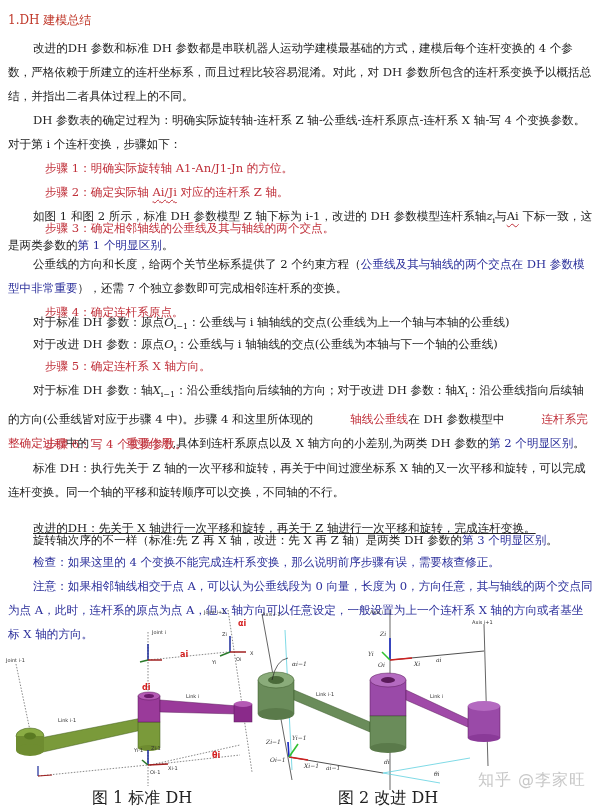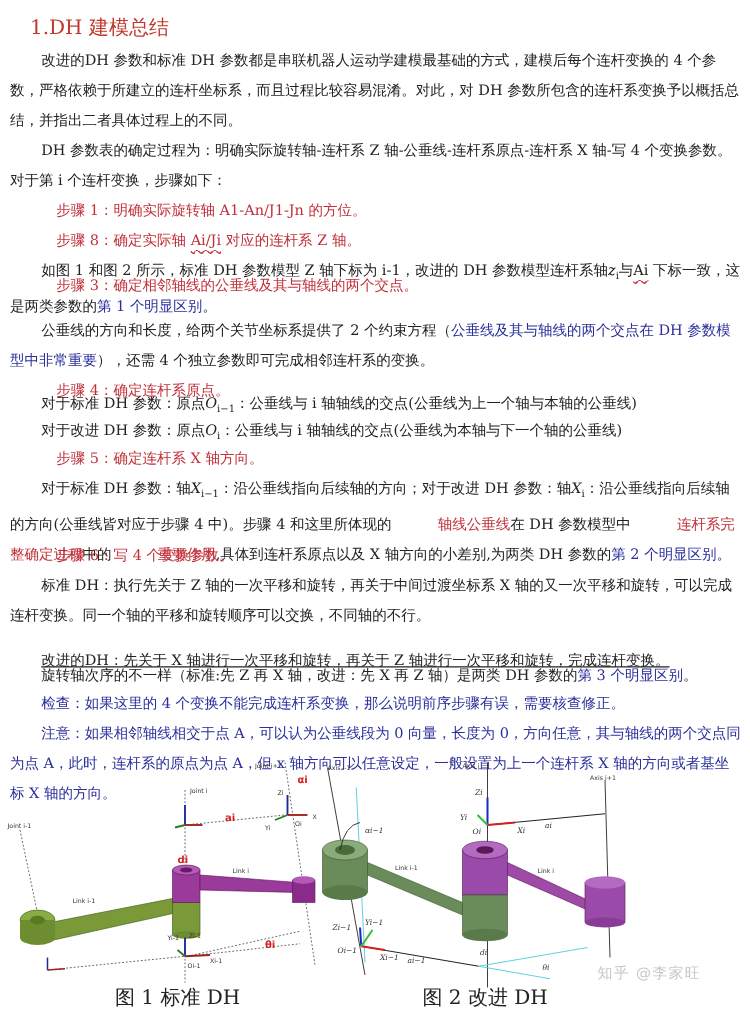--- a/index.html
+++ b/index.html
@@ -1,55 +1,55 @@
 <!DOCTYPE html>
 <html><head>
 <meta charset="utf-8">
 <style>
   html, body { margin:0; padding:0; background:#ffffff; }
   body { width:600px; height:808px; overflow:hidden; position:relative;
          font-family:"DejaVu Serif","Liberation Serif",serif; color:#222; }
   .doc { position:absolute; left:0; top:0; width:600px; }
-  .heading { position:absolute; left:8px; top:12px; font-size:16px; color:#c0392b;margin-left:16px; }
+  .heading { position:absolute; left:8px; top:12px; font-size:12px; color:#c0392b; }
   .para { position:absolute; left:8px; width:585px; font-size:11.6px; line-height:24px; color:#222; }
   .indent { text-indent:25px; }
   .red { color:#c0303a;margin-left:37px; }
   .blue { color:#2b2f9a; }
   .wavy { text-decoration: underline wavy #c0303a; text-decoration-thickness:1px; text-underline-offset:3px; }
   .math { font-style:italic; }
   sub { font-size:8px; }
   .figure { position:absolute; top:600px; left:0; width:600px; height:208px; }
   .caption { position:absolute; font-size:16px; color:#222; top:788px; }
-  .watermark { position:absolute; left:478px; top:770px; font-size:12px; color:#c8c8c8; font-family:"DejaVu Sans",sans-serif; letter-spacing:1px; }
+  .watermark { position:absolute; left:478px; top:770px; font-size:16px; color:#c8c8c8; font-family:"DejaVu Sans",sans-serif; letter-spacing:1px; }
   .lbl { font-family:"DejaVu Sans",sans-serif; font-size:5px; fill:#333; }
   .lblm { font-family:"DejaVu Serif",serif; font-size:6px; fill:#333; font-style:italic; }
   .red-lbl { font-family:"DejaVu Sans",sans-serif; font-size:8px; fill:#d42020; font-weight:bold; }
 </style>
 </head>
 <body>
 
 <div class="doc">
   <div class="heading">1.DH 建模总结</div>
 
   <div class="para indent" style="top:36px;">改进的DH 参数和标准 DH 参数都是串联机器人运动学建模最基础的方式，建模后每个连杆变换的 4 个参数，严格依赖于所建立的连杆坐标系，而且过程比较容易混淆。对此，对 DH 参数所包含的连杆系变换予以概括总结，并指出二者具体过程上的不同。</div>
   <div class="para indent" style="top:108px;">DH 参数表的确定过程为：明确实际旋转轴-连杆系 Z 轴-公垂线-连杆系原点-连杆系 X 轴-写 4 个变换参数。对于第 i 个连杆变换，步骤如下：</div>
 
   <div class="para red" style="top:156px;">步骤 1：明确实际旋转轴 A1-An/J1-Jn 的方位。</div>
   <div class="para red" style="top:180px;">
-    <span>步骤 8：确定实际轴 </span><span class="wavy">Ai/Ji</span><span> 对应的连杆系 Z 轴。</span>
+    <span>步骤 2：确定实际轴 </span><span class="wavy">Ai/Ji</span><span> 对应的连杆系 Z 轴。</span>
   </div>
 
   <div class="para indent" style="top:204px;">
     <span>如图 1 和图 2 所示，标准 DH 参数模型 Z 轴下标为 i-1，改进的 DH 参数模型连杆系轴</span><span class="math">z</span><sub>i</sub><span>与</span><span class="wavy">Ai</span><span> 下标一致，这是两类参数的</span><span class="blue">第 1 个明显区别</span><span>。</span>
   </div>
 
   <div class="para red" style="top:216px;">步骤 3：确定相邻轴线的公垂线及其与轴线的两个交点。</div>
 
   <div class="para indent" style="top:252px;">
-    <span>公垂线的方向和长度，给两个关节坐标系提供了 2 个约束方程（</span><span class="blue">公垂线及其与轴线的两个交点在 DH 参数模型中非常重要</span><span>），还需 4 个独立参数即可完成相邻连杆系的变换。</span>
+    <span>公垂线的方向和长度，给两个关节坐标系提供了 2 个约束方程（</span><span class="blue">公垂线及其与轴线的两个交点在 DH 参数模型中非常重要</span><span>），还需 7 个独立参数即可完成相邻连杆系的变换。</span>
   </div>
 
   <div class="para red" style="top:300px;">步骤 4：确定连杆系原点。</div>
 
   <div class="para indent" style="top:312px;top:310px;">
     <span>对于标准 DH 参数：原点</span><span class="math">O</span><sub>i−1</sub><span>：公垂线与 i 轴轴线的交点(公垂线为上一个轴与本轴的公垂线)</span>
   </div>
   <div class="para indent" style="top:332px;">
     <span>对于改进 DH 参数：原点</span><span class="math">O</span><sub>i</sub><span>：公垂线与 i 轴轴线的交点(公垂线为本轴与下一个轴的公垂线)</span>
   </div>

